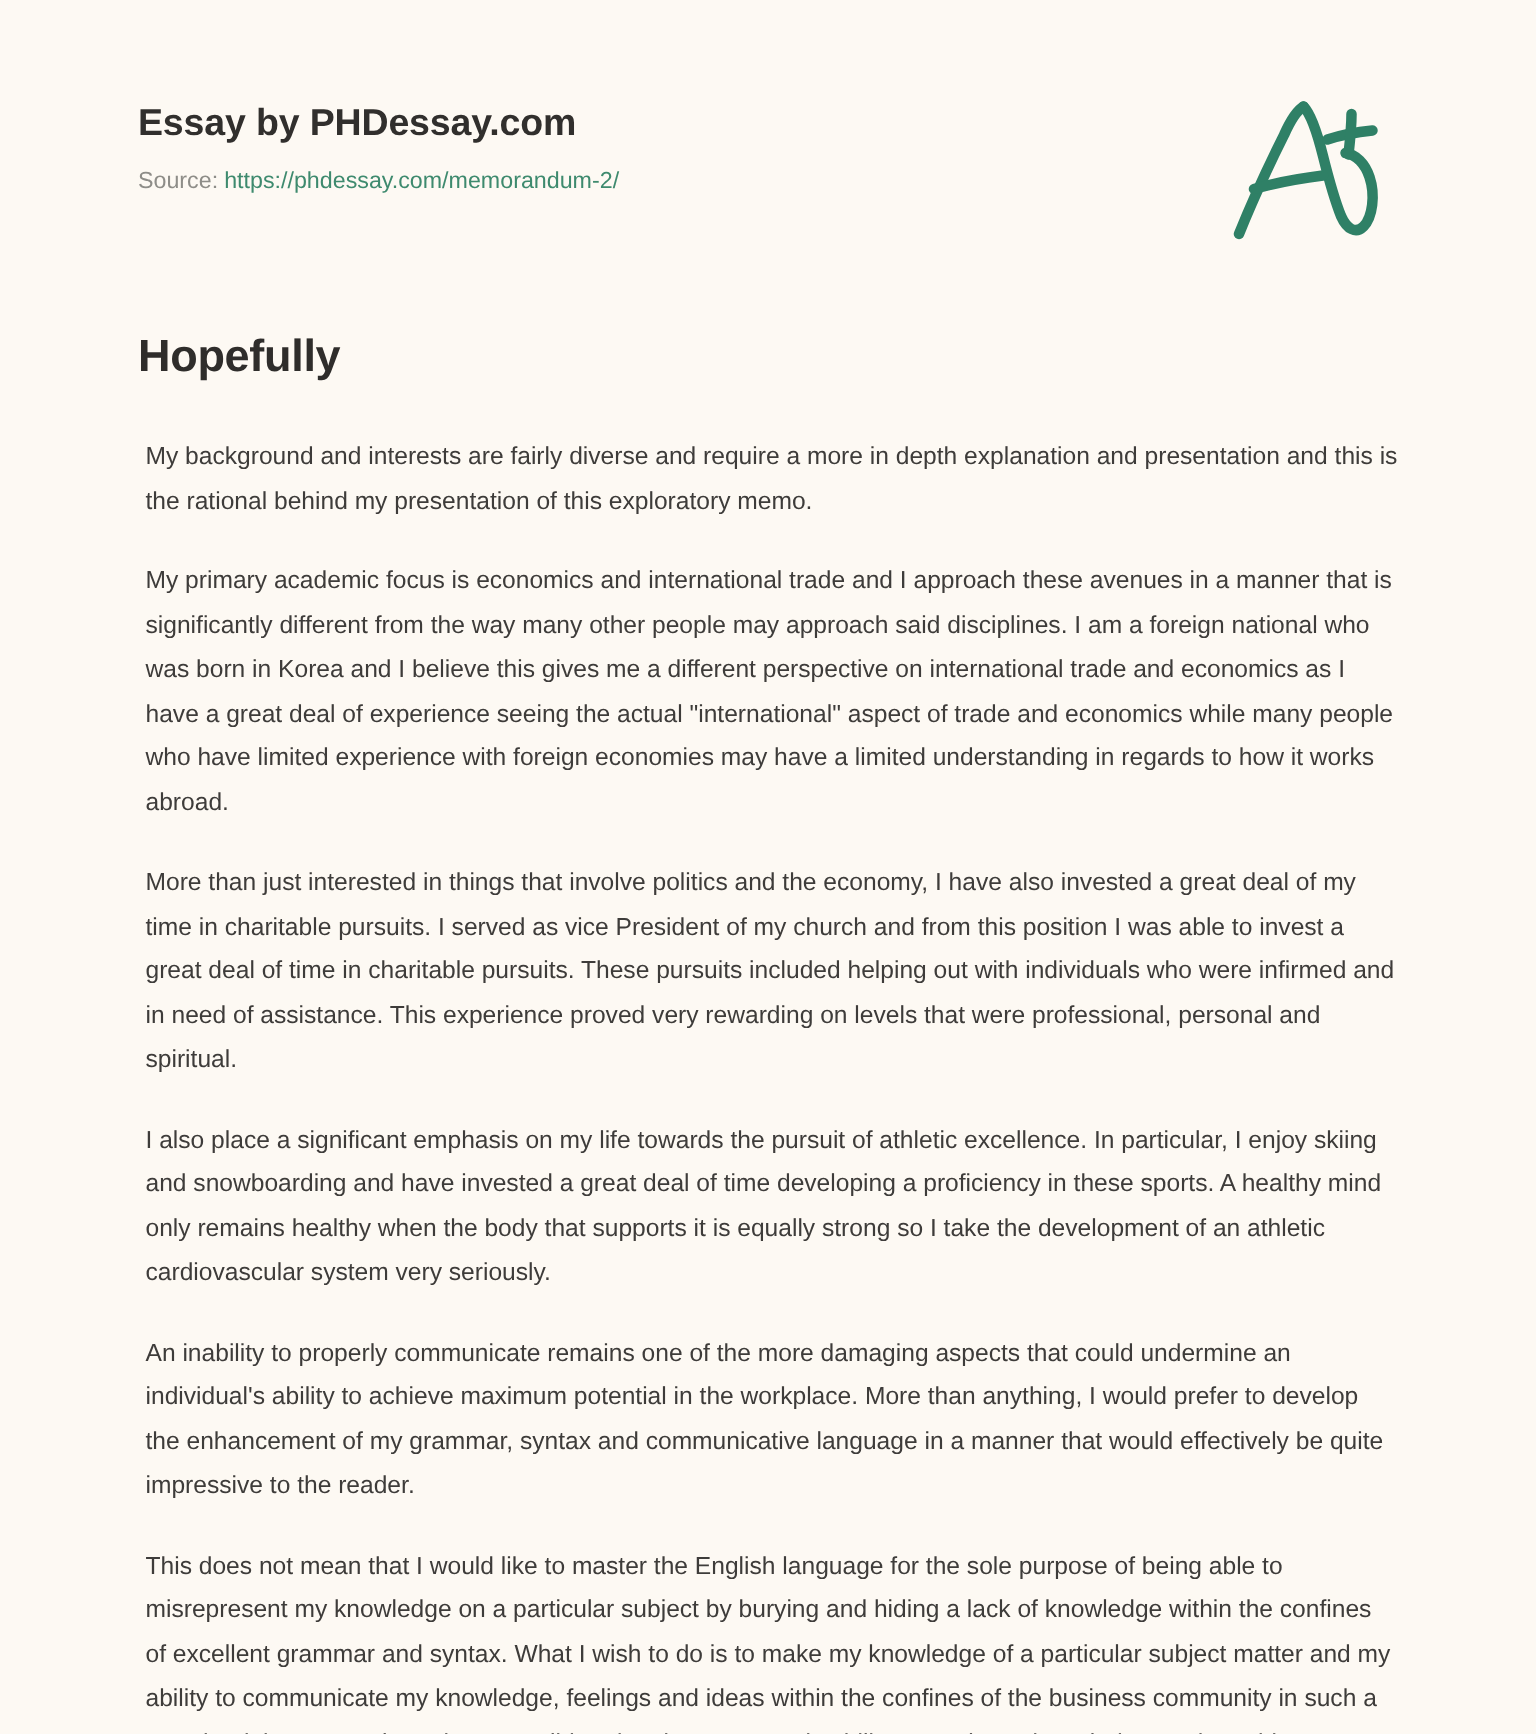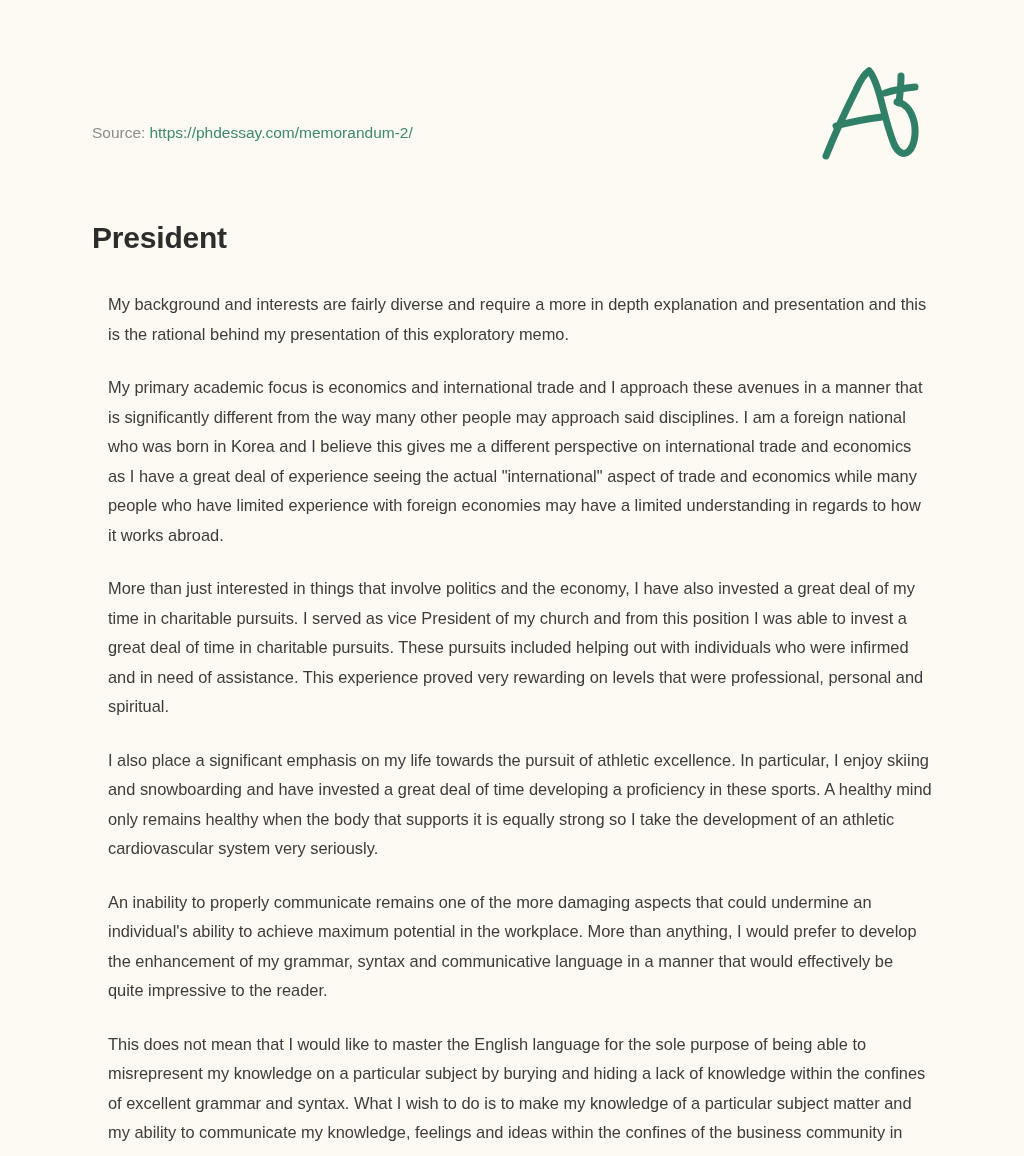--- a/index.html
+++ b/index.html
@@ -36,21 +36,21 @@
     top: 68px;
     font-size: 25px;
     font-weight: bold;
     color: #312f2d;
     letter-spacing: -0.1px;
     white-space: nowrap;
   }
   .source-line {
     position: absolute;
     left: 92px;
-    top: 124px;
+    top: 112px;
     font-size: 15.5px;
     color: #8e8d88;
     white-space: nowrap;
   }
   .source-label {
     color: #8e8d88;
   }
   .source-url {
     color: #3e8a6e;
     text-decoration: none;
@@ -83,34 +83,35 @@
     font-weight: bold;
     color: #2f2d2b;
     letter-spacing: -0.2px;
     margin: 0 0 34px 0;
     line-height: 1.2;
   }
   .para {
     font-size: 16.4px;
     line-height: 29.5px;
     color: #3e3c3a;
-    margin: 0 0 24px 16px;
+    margin: 0 0 24px 5px;
     text-align: left;
   }
   .para:last-child {
     margin-bottom: 0;
   }
 </style>
 </head>
 <body>
 
 <div class="page">
 
   <div class="header">
 
+    <div class="brand-title">Essay by PHDessay.com</div>
 
     <div class="source-line">
       <span class="source-label">Source:</span><a class="source-url" href="#">https://phdessay.com/memorandum-2/</a>
     </div>
 
     <div class="logo">
       <svg viewBox="0 0 118 110" xmlns="http://www.w3.org/2000/svg">
         <g fill="none" stroke="#2f8066" stroke-linecap="round" stroke-linejoin="round">
 
           <path d="M14 98 C 22 78, 34 52, 44 32 C 48 23, 52 16, 57 13" stroke-width="7"></path>
@@ -125,21 +126,21 @@
 
           <path d="M89 18 C 89 26, 88 36, 87 45" stroke-width="7"></path>
         </g>
       </svg>
     </div>
 
   </div>
 
   <div class="article">
 
-    <h1 class="article-title">President</h1>
+    <h1 class="article-title">Hopefully</h1>
 
     <p class="para">My background and interests are fairly diverse and require a more in depth explanation and presentation and this is the rational behind my presentation of this exploratory memo.</p>
     <p class="para">My primary academic focus is economics and international trade and I approach these avenues in a manner that is significantly different from the way many other people may approach said disciplines. I am a foreign national who was born in Korea and I believe this gives me a different perspective on international trade and economics as I have a great deal of experience seeing the actual "international" aspect of trade and economics while many people who have limited experience with foreign economies may have a limited understanding in regards to how it works abroad.</p>
     <p class="para">More than just interested in things that involve politics and the economy, I have also invested a great deal of my time in charitable pursuits. I served as vice President of my church and from this position I was able to invest a great deal of time in charitable pursuits. These pursuits included helping out with individuals who were infirmed and in need of assistance. This experience proved very rewarding on levels that were professional, personal and spiritual.</p>
     <p class="para">I also place a significant emphasis on my life towards the pursuit of athletic excellence. In particular, I enjoy skiing and snowboarding and have invested a great deal of time developing a proficiency in these sports. A healthy mind only remains healthy when the body that supports it is equally strong so I take the development of an athletic cardiovascular system very seriously.</p>
     <p class="para">An inability to properly communicate remains one of the more damaging aspects that could undermine an individual's ability to achieve maximum potential in the workplace. More than anything, I would prefer to develop the enhancement of my grammar, syntax and communicative language in a manner that would effectively be quite impressive to the reader.</p>
     <p class="para">This does not mean that I would like to master the English language for the sole purpose of being able to misrepresent my knowledge on a particular subject by burying and hiding a lack of knowledge within the confines of excellent grammar and syntax. What I wish to do is to make my knowledge of a particular subject matter and my ability to communicate my knowledge, feelings and ideas within the confines of the business community in such a way that it becomes clear I have a solid and serious pragmatic ability to apply my knowledge on the subject.</p>
 
   </div>
 

